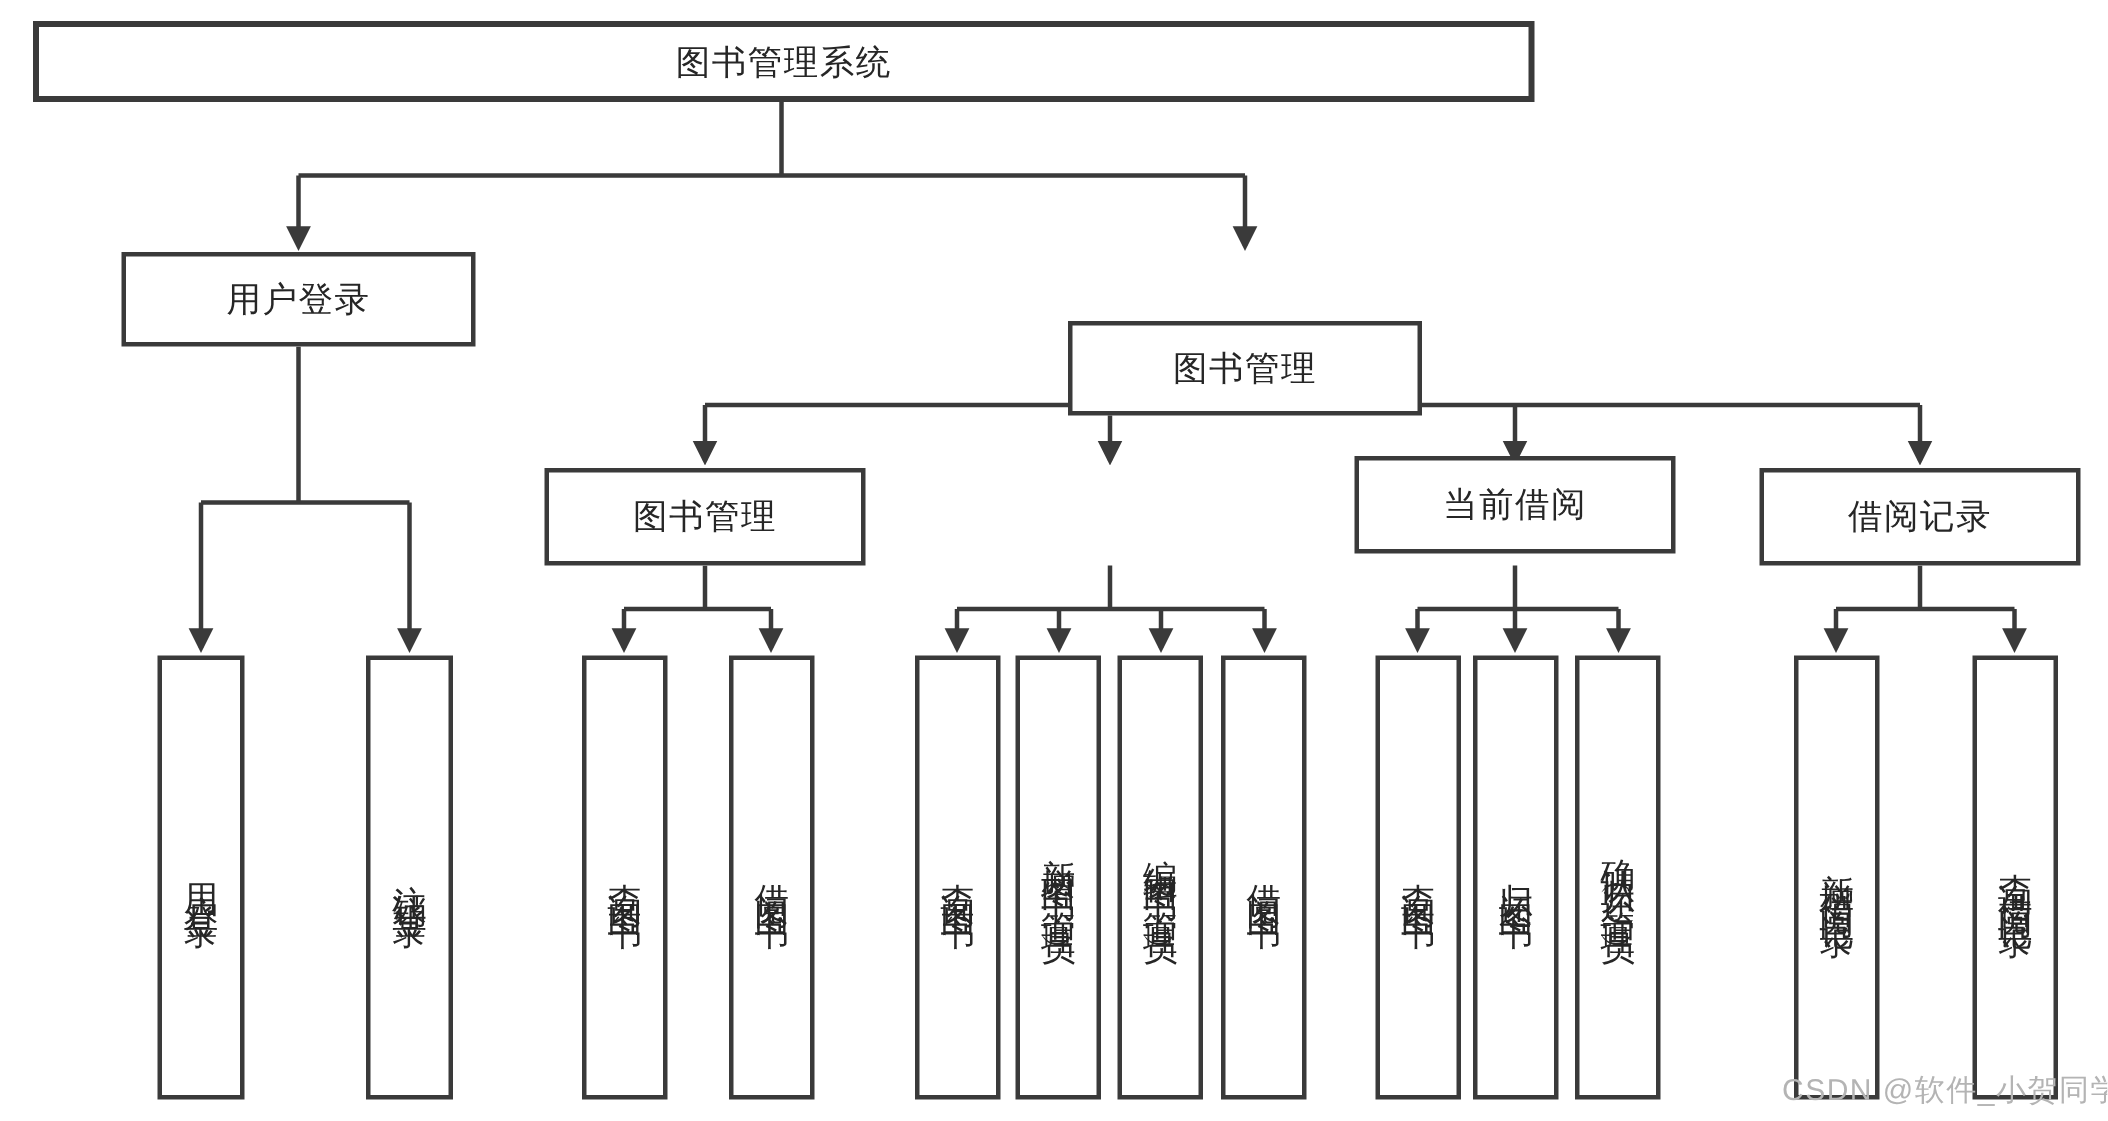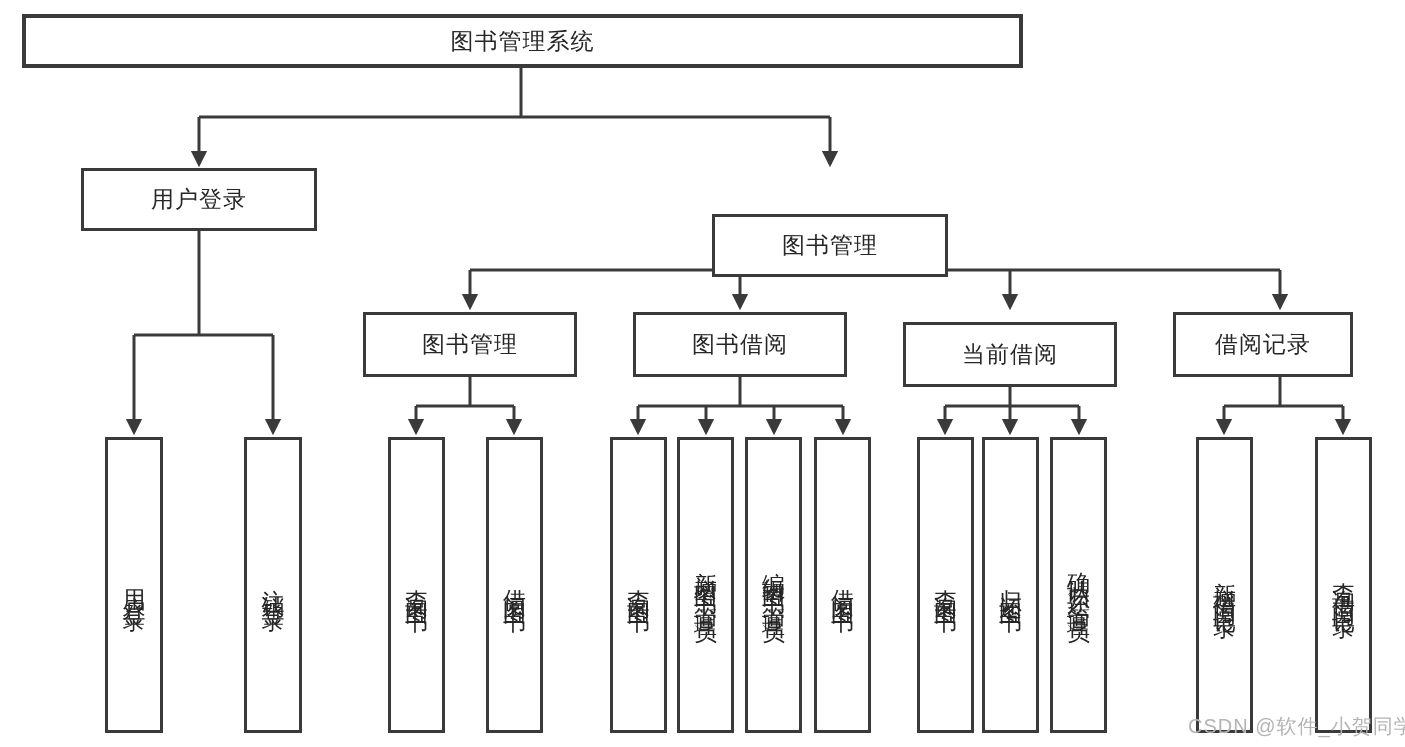--- a/index.html
+++ b/index.html
@@ -98,23 +98,22 @@
       <line x1="1343" y1="406" x2="1343" y2="432" marker-end="url(#arrow)"></line>
     </g>
   </svg>
 
   <div class="node h-node root-node" style="left:22px; top:14px; width:1001px; height:54px;">图书管理系统</div>
 
   <div class="node h-node" style="left:81px; top:168px; width:236px; height:63px;">用户登录</div>
   <div class="node h-node" style="left:712px; top:170px; width:236px; height:63px;margin-top:44px;">图书管理</div>
 
   <div class="node h-node" style="left:363px; top:312px; width:214px; height:65px;">图书管理</div>
-  <div class="node h-node" style="left:633px; top:312px; width:214px; height:65px;">图书借阅</div>
-  <div class="node h-node" style="left:903px; top:322px; width:214px; height:65px;">当前借阅</div>
-  <div class="node h-node" style="left:1173px; top:312px; width:180px; height:65px;">借阅记录</div>
+  <div class="node h-node" style="left:903px; top:304px; width:214px; height:65px;">当前借阅</div>
+  <div class="node h-node" style="left:1173px; top:312px; width:214px; height:65px;">借阅记录</div>
 
   <div class="node v-node" style="left:105px; top:437px; width:58px; height:296px;">用户登录</div>
   <div class="node v-node" style="left:244px; top:437px; width:58px; height:296px;">注销登录</div>
 
   <div class="node v-node" style="left:388px; top:437px; width:57px; height:296px;">查询图书</div>
   <div class="node v-node" style="left:486px; top:437px; width:57px; height:296px;">借阅图书</div>
 
   <div class="node v-node" style="left:610px; top:437px; width:57px; height:296px;">查询图书</div>
   <div class="node v-node" style="left:677px; top:437px; width:57px; height:296px;">新增图书（管理员）</div>
   <div class="node v-node" style="left:745px; top:437px; width:57px; height:296px;">编辑图书（管理员）</div>

